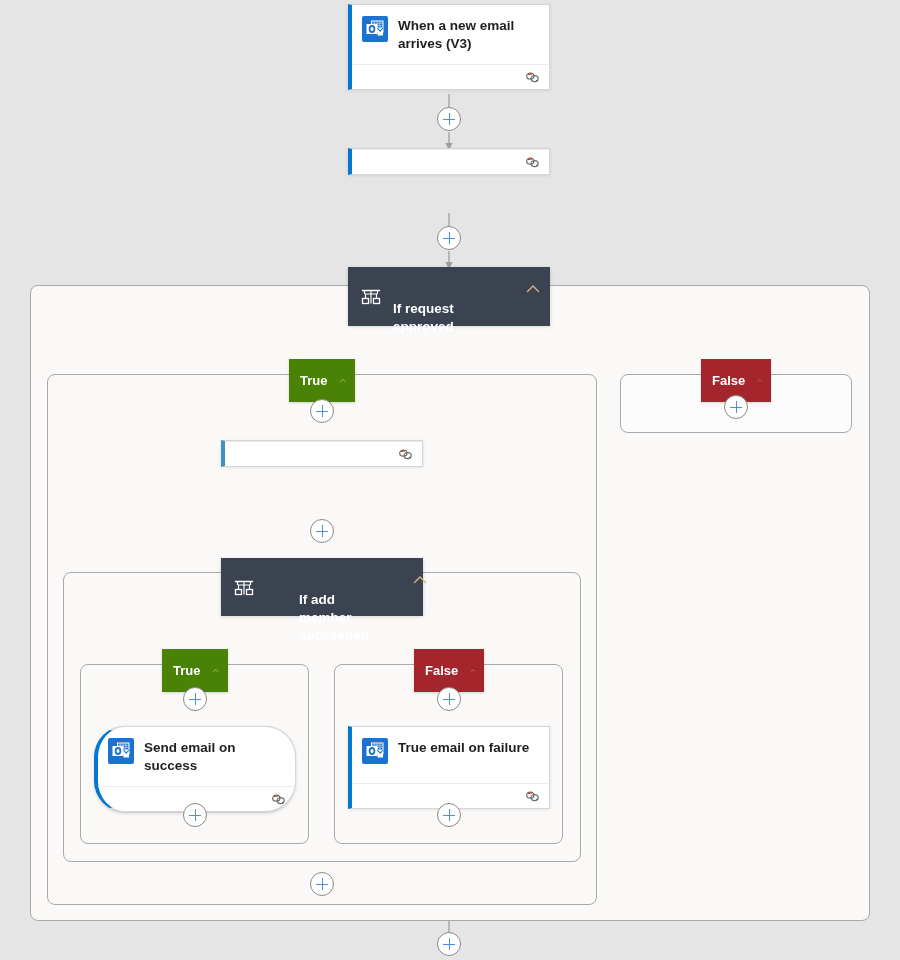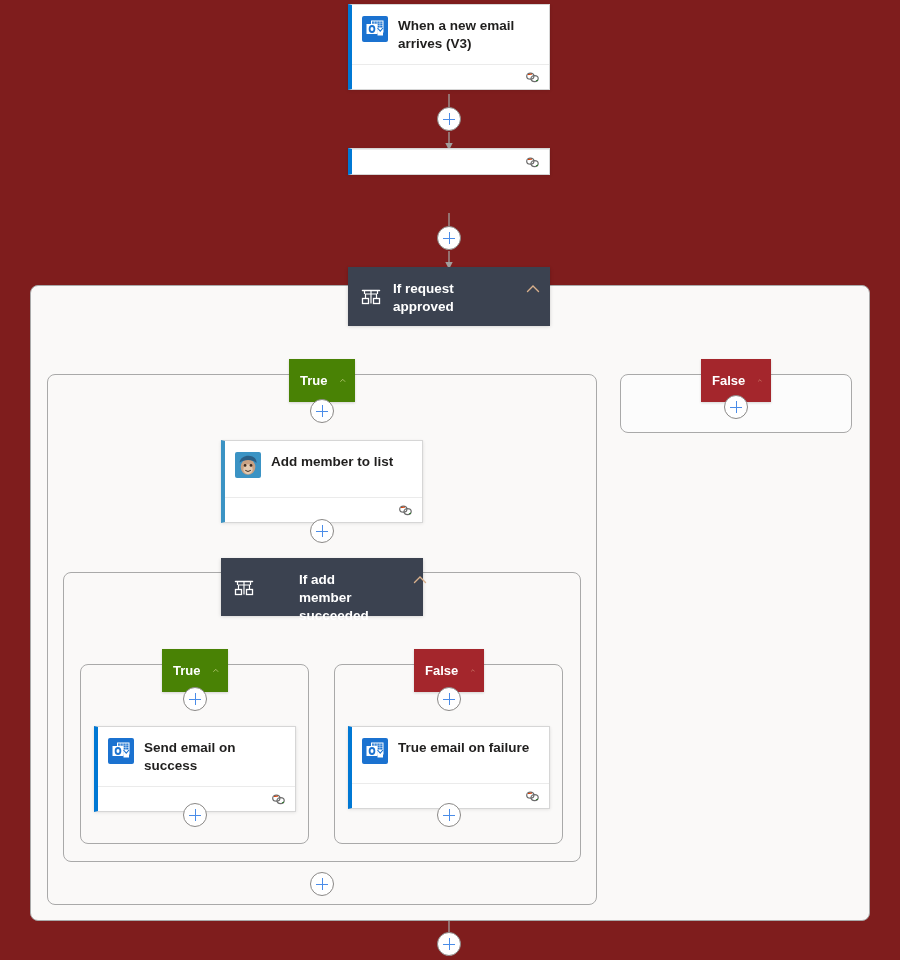--- a/index.html
+++ b/index.html
@@ -8,21 +8,21 @@
     background: #ffffff;
   }
   body {
     font-family: "Liberation Sans", sans-serif;
     -webkit-font-smoothing: antialiased;
   }
   #canvas {
     position: relative;
     width: 900px;
     height: 960px;
-    background: #7f1d1d;
+    background: #e5e5e5;
     overflow: hidden;
   }
   #wires {
     position: absolute;
     left: 0;
     top: 0;
     width: 900px;
     height: 960px;
     pointer-events: none;
   }
@@ -101,20 +101,21 @@
     height: 22px;
     margin-top: 7px;
   }
   .cond-title {
     flex: 1 1 auto;
     font-size: 13.5px;
     line-height: 18px;
     font-weight: 600;
     color: #ffffff;
     padding-top: 1px;
+    margin-top: 20px;
   }
   .cond-chev {
     flex: 0 0 14px;
     width: 14px;
     height: 14px;
     margin-top: 3px;
   }
 
   
   .pill {
@@ -277,32 +278,20 @@
     <svg class="chev" viewBox="0 0 13 13">
       <path d="M1.5 8.8 L6.5 3.8 L11.5 8.8" fill="none" stroke="#f0c9a0" stroke-width="1.4" stroke-linecap="round"></path>
     </svg>
   </div>
 
   <div class="plus" style="left:724px; top:395px;"></div>
 
   <div class="plus" style="left:310px; top:399px;"></div>
 
   <div class="card" style="left:221px; top:440px; border-left-color:#3b93c4;">
-    <div class="card-head">
-      <svg class="appicon" viewBox="0 0 26 26">
-        <rect width="26" height="26" fill="#3b93c4"></rect>
-        <ellipse cx="13" cy="15" rx="7.3" ry="7.8" fill="#c9a183"></ellipse>
-        <ellipse cx="13" cy="17.2" rx="4.6" ry="5" fill="#e3c9b0"></ellipse>
-        <path d="M4.6 10.5 C5.4 4.4 12.6 2.6 17.4 4.6 C21 6.1 21.8 9 21.4 11 C18.5 7.3 9.6 6.7 4.6 10.5 Z" fill="#2b5f86"></path>
-        <circle cx="10.1" cy="13.4" r="1.35" fill="#3c2a1e"></circle>
-        <circle cx="16" cy="13.4" r="1.35" fill="#3c2a1e"></circle>
-        <path d="M10.6 18.6 q2.4 2 4.9 0" fill="none" stroke="#3c2a1e" stroke-width="1" stroke-linecap="round"></path>
-      </svg>
-      <div class="card-title">Add member to list</div>
-    </div>
     <div class="card-foot">
       <svg width="15" height="13" viewBox="0 0 15 13">
         <ellipse cx="5.3" cy="5.2" rx="3.6" ry="3" fill="none" stroke="#6b6b6b" stroke-width="1.2"></ellipse>
         <ellipse cx="9.6" cy="7.6" rx="3.6" ry="3" fill="none" stroke="#6b6b6b" stroke-width="1.2"></ellipse>
         <path d="M3 3.6 L7 3.1" stroke="#d83b01" stroke-width="1"></path>
         <path d="M11.3 9.6 L12.8 9.2" stroke="#107c10" stroke-width="1"></path>
       </svg>
     </div>
   </div>
 
@@ -333,21 +322,21 @@
   <div class="pill false" style="left:414px; top:649px; width:70px;">
     <span>False</span>
     <svg class="chev" viewBox="0 0 13 13">
       <path d="M1.5 8.8 L6.5 3.8 L11.5 8.8" fill="none" stroke="#f0c9a0" stroke-width="1.4" stroke-linecap="round"></path>
     </svg>
   </div>
 
   <div class="plus" style="left:183px; top:687px;"></div>
   <div class="plus" style="left:437px; top:687px;"></div>
 
-  <div class="card" style="left:94px; top:726px;">
+  <div class="card" style="left:94px; top:726px;border-radius:31px;">
     <div class="card-head">
       <svg class="appicon" viewBox="0 0 26 26">
         <rect width="26" height="26" fill="#1b72d0"></rect>
         <rect x="9.5" y="5" width="11.5" height="11" fill="none" stroke="#ffffff" stroke-width="1"></rect>
         <path d="M9.5 7.2h11.5M12.3 5v11M15.1 5v11M17.9 5v11M9.5 9.4h11.5M9.5 11.6h11.5M9.5 13.8h11.5" stroke="#ffffff" stroke-width="0.6" opacity=".85"></path>
         <rect x="4.5" y="8" width="11" height="10" fill="#ffffff"></rect>
         <ellipse cx="10" cy="13" rx="3.3" ry="4" fill="#1b72d0"></ellipse>
         <ellipse cx="10" cy="13" rx="1.5" ry="2.1" fill="#ffffff"></ellipse>
         <path d="M15.5 12 L21 12 L21 19.5 L15.5 19.5 Z" fill="#ffffff"></path>
         <path d="M15.5 12 L18.25 15.2 L21 12" fill="none" stroke="#1b72d0" stroke-width="1.1"></path>

